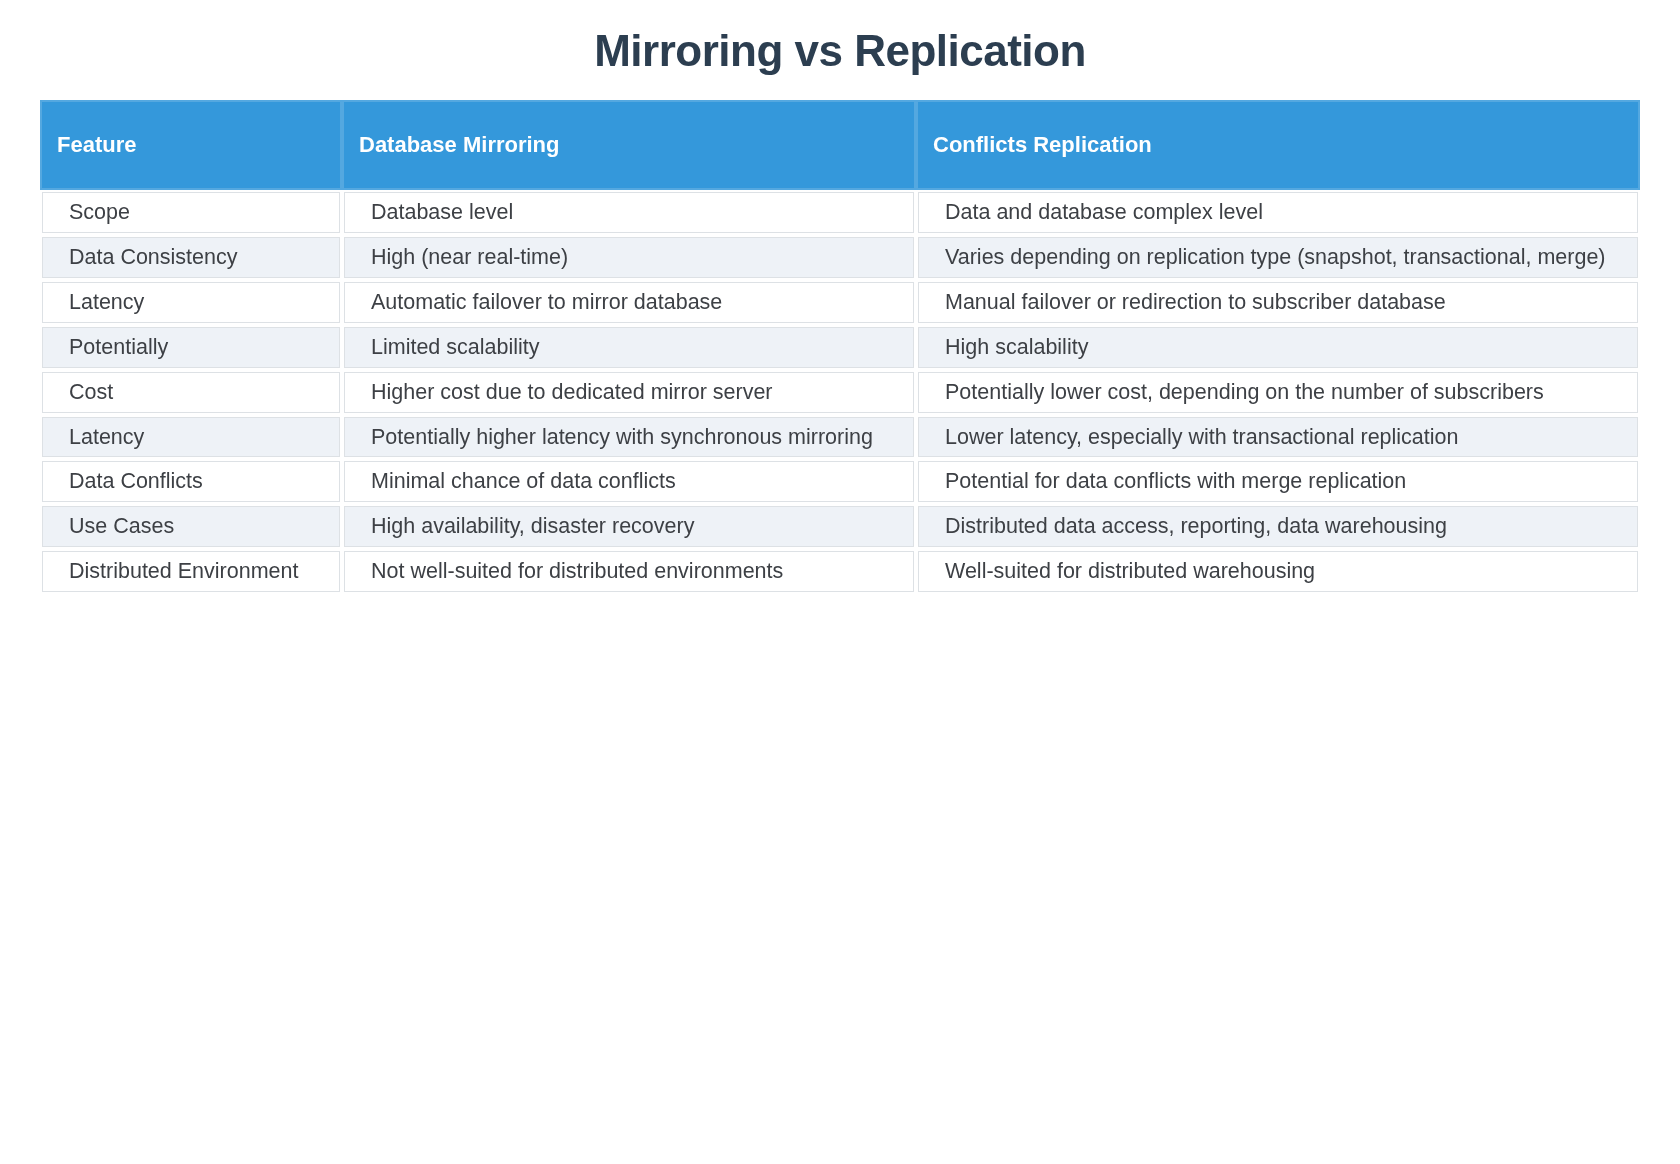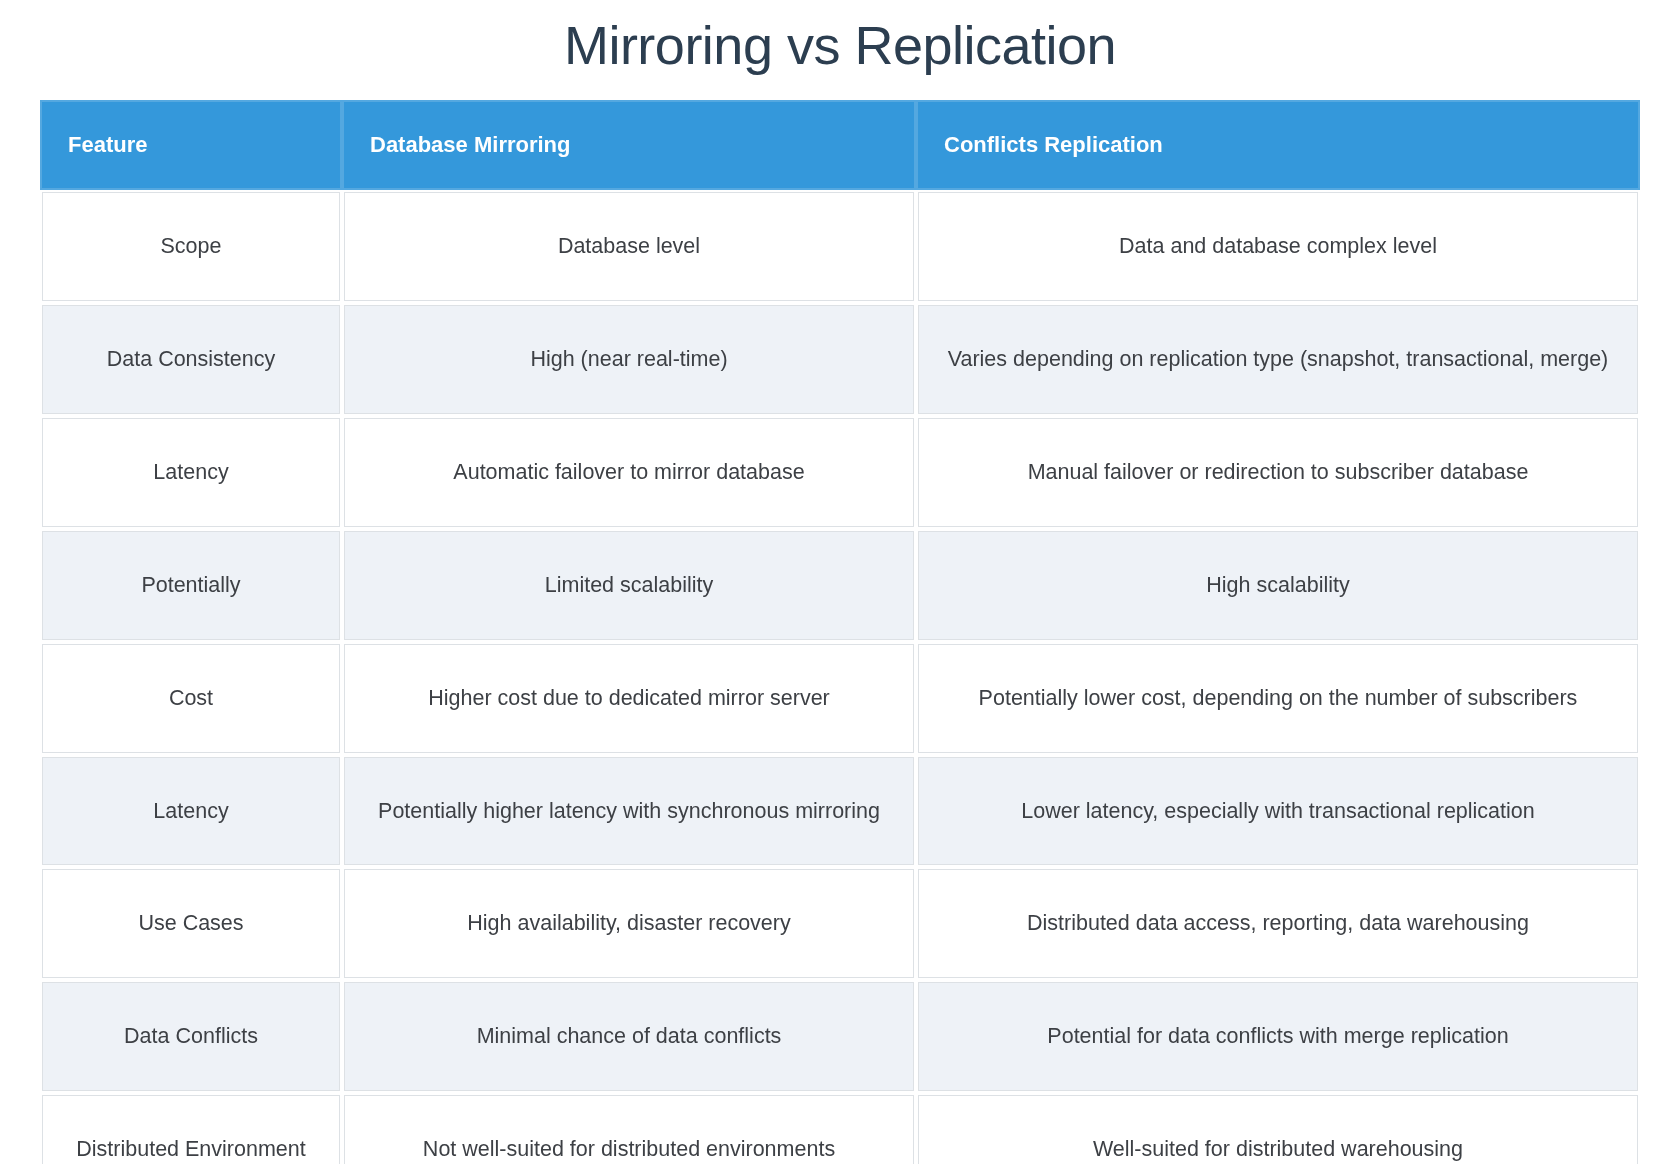--- a/index.html
+++ b/index.html
@@ -17,54 +17,53 @@
   body{
     width:1680px;
     min-height:1164px;
     font-family:"Liberation Sans","DejaVu Sans",sans-serif;
     color:var(--body-text);
   }
   .page{padding:0 38px;}
   h1.title{
     text-align:center;
     color:var(--title-text);
-    font-size:54px;
-    font-weight:400;
+    font-size:44px;
+    font-weight:700;
     letter-spacing:-0.5px;
-    margin:14px 0 22px 0;
+    margin:26px 0 22px 0;
   }
   table.compare{
     width:100%;
     table-layout:fixed;
     border-collapse:separate;
     border-spacing:4px;
   }
   col.c1{width:298px;}
   col.c2{width:570px;}
   col.c3{width:auto;}
   thead th{
     background:var(--header-bg);
     color:var(--header-text);
     font-size:22px;
     font-weight:700;
     text-align:left;
-    padding:30px 26px;
+    padding:30px 15px;
     line-height:1.2;
     box-shadow:0 0 0 2px var(--header-divider);
     border:none;
   }
   tbody td{
     border:1px solid var(--cell-border);
     font-size:21.5px;
     line-height:1.62;
-    padding:36px 26px;
+    padding:2px 26px;
     vertical-align:middle;
     color:var(--body-text);
     background:var(--row-bg);
-    text-align:center;
   }
   tbody tr:nth-child(even) td{
     background:var(--row-alt-bg);
   }
 </style>
 </head>
 <body>
 
 <div class="page">
   <h1 class="title">Mirroring vs Replication</h1>
@@ -107,28 +106,28 @@
           <td>Cost</td>
           <td>Higher cost due to dedicated mirror server</td>
           <td>Potentially lower cost, depending on the number of subscribers</td>
         </tr>
         <tr>
           <td>Latency</td>
           <td>Potentially higher latency with synchronous mirroring</td>
           <td>Lower latency, especially with transactional replication</td>
         </tr>
         <tr>
+          <td>Data Conflicts</td>
+          <td>Minimal chance of data conflicts</td>
+          <td>Potential for data conflicts with merge replication</td>
+        </tr>
+        <tr>
           <td>Use Cases</td>
           <td>High availability, disaster recovery</td>
           <td>Distributed data access, reporting, data warehousing</td>
-        </tr>
-        <tr>
-          <td>Data Conflicts</td>
-          <td>Minimal chance of data conflicts</td>
-          <td>Potential for data conflicts with merge replication</td>
         </tr>
         <tr>
           <td>Distributed Environment</td>
           <td>Not well-suited for distributed environments</td>
           <td>Well-suited for distributed warehousing</td>
         </tr>
       </tbody>
   </table>
 </div>
 

